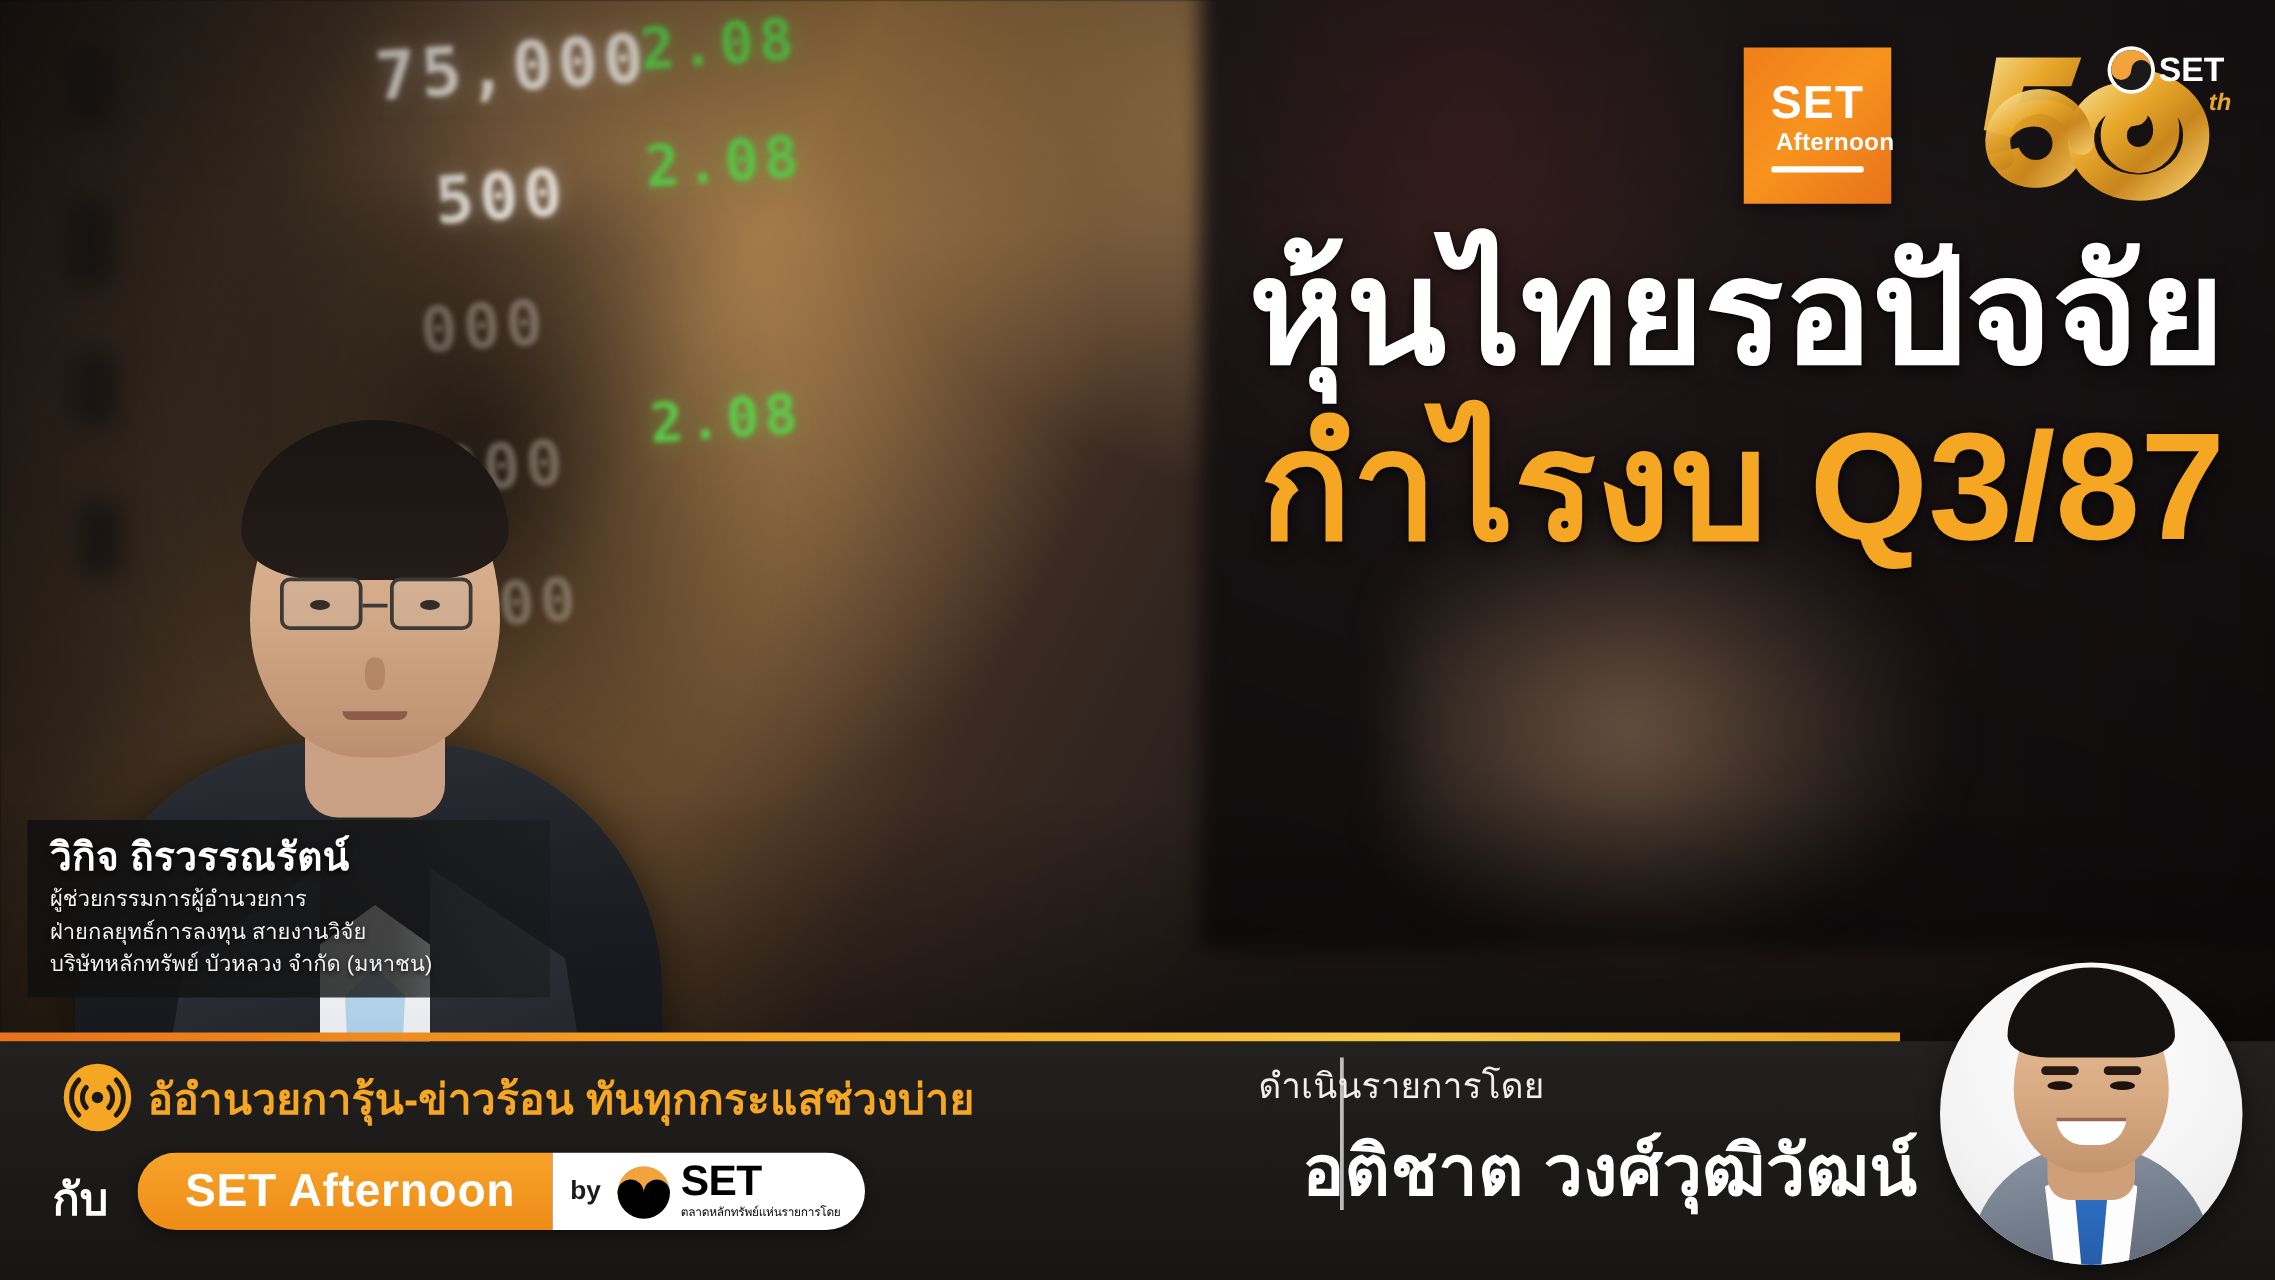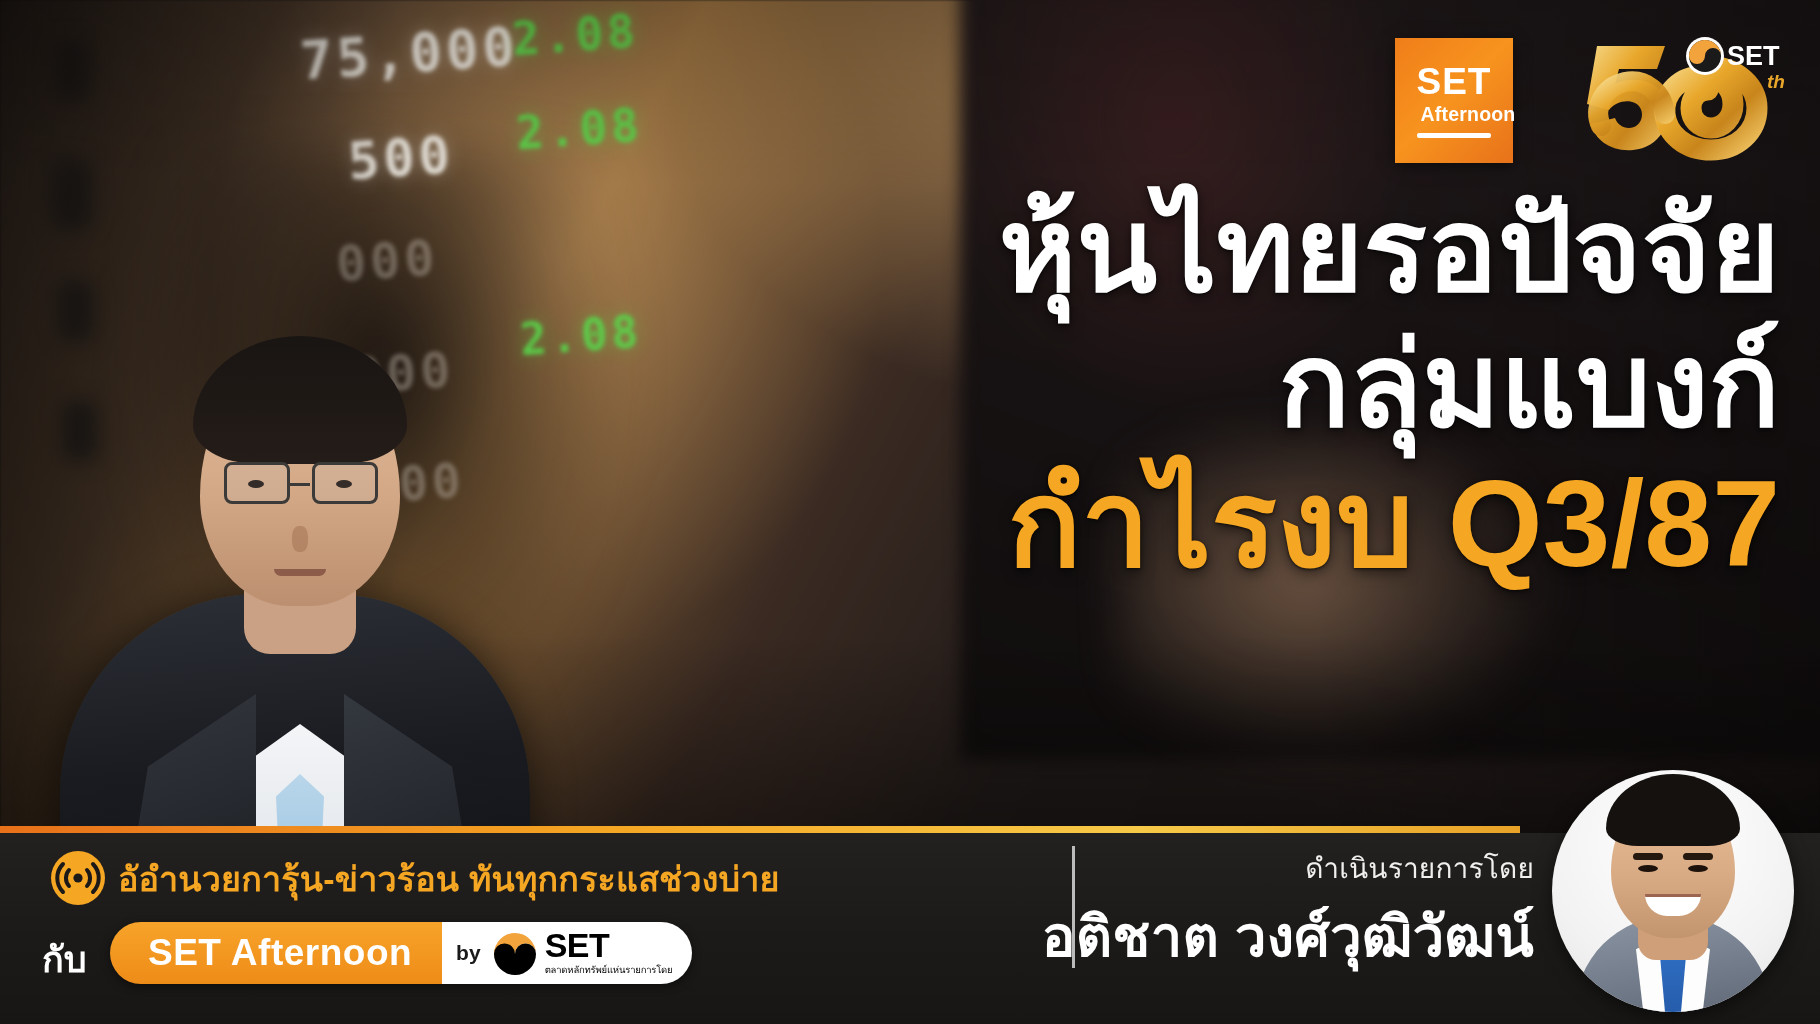--- a/index.html
+++ b/index.html
@@ -176,21 +176,21 @@
   .pill-by{ color:#1a1a1a; font-size:21px; font-weight:700; }
   .setmark{ display:flex; align-items:flex-end; gap:5px; }
   .setmark svg{ display:block; }
   .setmark-txt{ display:flex; flex-direction:column; align-items:flex-start; }
   .setmark-txt .big{ color:#000; font-size:34px; font-weight:700; letter-spacing:-.5px; line-height:.95; }
   .setmark-sub{ color:#000; font-size:9.5px; letter-spacing:-.2px; margin-top:1px; white-space:nowrap; }
 
   .divider{ position:absolute; left:1072px; top:846px; width:3px; height:122px;
             background:#d8d8d8; opacity:.85; }
 
-  .host{ position:absolute; right:286px; top:846px; text-align:right; color:#fff; }
+  .host{ position:absolute; right:286px; top:846px; color:#fff; }
   .host-by{ font-size:28px; font-weight:400; color:#f0efee; letter-spacing:.2px; }
   .host-name{ font-size:56px; font-weight:700; margin-top:2px; letter-spacing:.3px;margin-left:35px; }
 
   
   .avatar{ position:absolute; right:26px; top:770px; width:242px; height:242px;
            border-radius:50%; overflow:hidden;
            background:radial-gradient(circle at 50% 30%, #ffffff 0%, #f2f2f2 62%, #e3e3e3 100%);
            box-shadow:0 4px 18px rgba(0,0,0,.55); }
   .av-body{ position:absolute; left:50%; transform:translateX(-50%); bottom:-14px;
             width:196px; height:110px;
@@ -261,24 +261,29 @@
     <div class="sp-hair"></div>
     <div class="sp-nose"></div>
     <div class="sp-eyeL"></div>
     <div class="sp-eyeR"></div>
     <div class="sp-glassL"></div>
     <div class="sp-glassR"></div>
     <div class="sp-bridge"></div>
     <div class="sp-mouth"></div>
   </div>
 
+  <div class="nameplate">
+    <div class="np-name">วิกิจ ถิรวรรณรัตน์</div>
+    <div class="np-role">ผู้ช่วยกรรมการผู้อำนวยการ</div>
+    <div class="np-role">ฝ่ายกลยุทธ์การลงทุน สายงานวิจัย</div>
+    <div class="np-role">บริษัทหลักทรัพย์ บัวหลวง จำกัด (มหาชน)</div>
+  </div>
 
   <div class="headline">
     <div class="hl hl1">หุ้นไทยรอปัจจัย</div>
-    <div class="hl hl2">กลุ่มแบงก์</div>
     <div class="hl hl3">กำไรงบ Q3/87</div>
   </div>
 
   <div class="setaft-logo">
     <div class="sa-set">SET</div>
     <div class="sa-aft">Afternoon</div>
     <div class="sa-rule"></div>
   </div>
 
   <div class="fifty">

